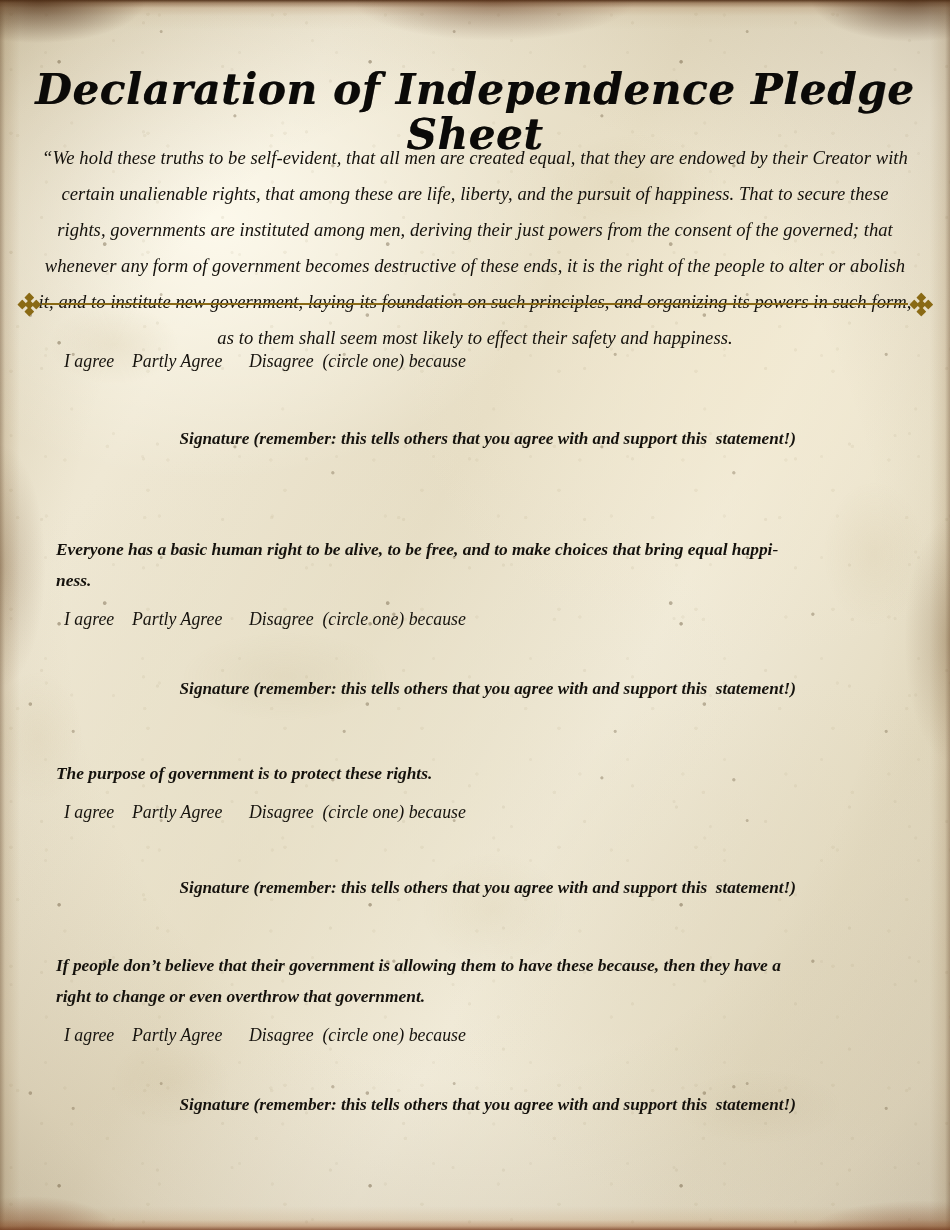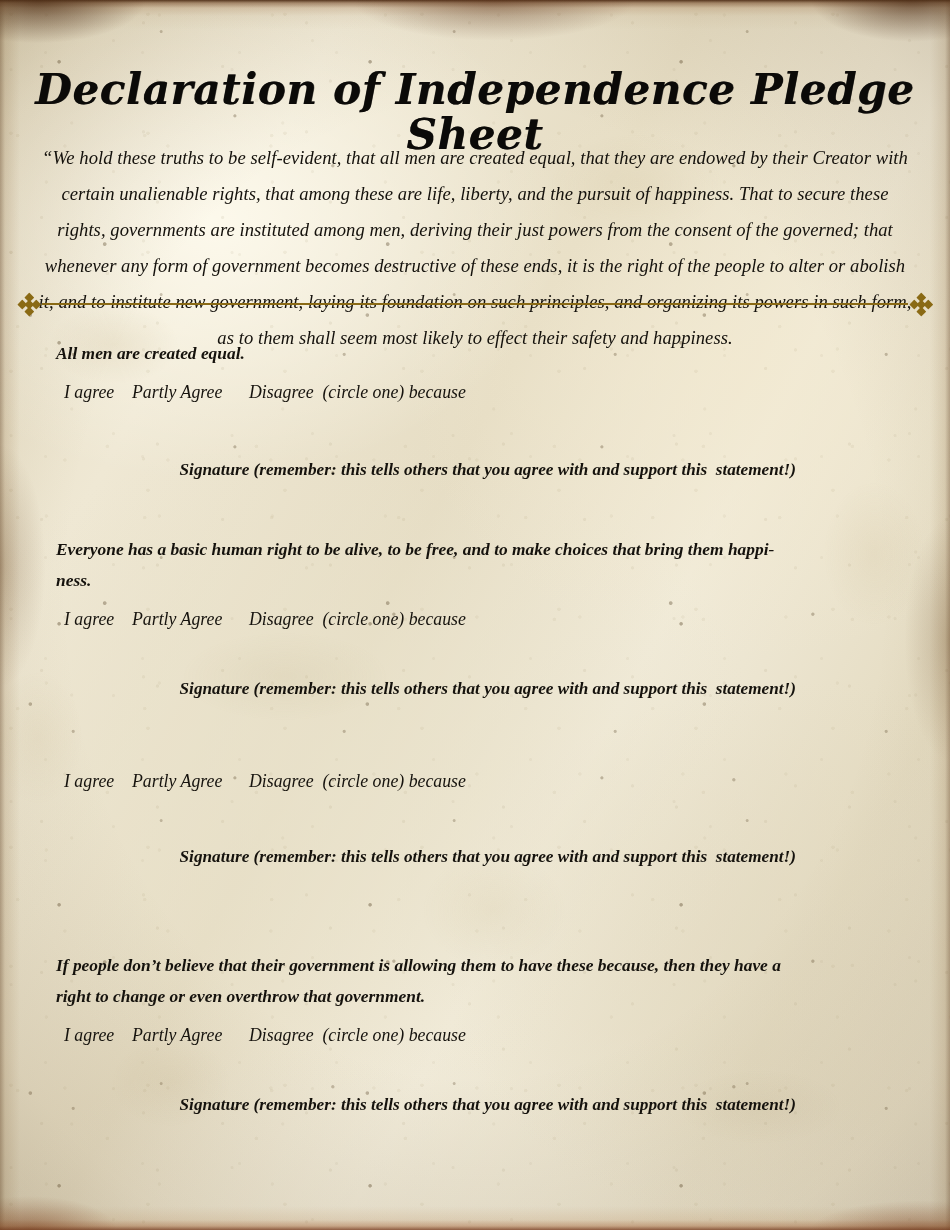--- a/index.html
+++ b/index.html
@@ -291,32 +291,32 @@
           <i class="n"></i>
           <i class="s"></i>
           <i class="w"></i>
           <i class="e"></i>
       </span>
     </div>
 
     <div class="pledge-list">
 
       <div class="pledge-item pi-0">
-        <p class="statement">All men are created equal.</p>
         <p class="options">I agree    Partly Agree      Disagree  (circle one) because</p>
         <p class="signature-line sig-gap-0">Signature (remember: this tells others that you agree with and support this  statement!)</p>
       </div>
 
       <div class="pledge-item pi-1">
-        <p class="statement">Everyone has a basic human right to be alive, to be free, and to make choices that bring them happi-ness.</p>
+        <p class="statement">Everyone has a basic human right to be alive, to be free, and to make choices that bring equal happi-ness.</p>
         <p class="options">I agree    Partly Agree      Disagree  (circle one) because</p>
         <p class="signature-line sig-gap-1">Signature (remember: this tells others that you agree with and support this  statement!)</p>
       </div>
 
       <div class="pledge-item pi-2">
+        <p class="statement">The purpose of government is to protect these rights.</p>
         <p class="options">I agree    Partly Agree      Disagree  (circle one) because</p>
         <p class="signature-line sig-gap-2">Signature (remember: this tells others that you agree with and support this  statement!)</p>
       </div>
 
       <div class="pledge-item pi-3">
         <p class="statement">If people don’t believe that their government is allowing them to have these because, then they have a right to change or even overthrow that government.</p>
         <p class="options">I agree    Partly Agree      Disagree  (circle one) because</p>
         <p class="signature-line sig-gap-3">Signature (remember: this tells others that you agree with and support this  statement!)</p>
       </div>
 

